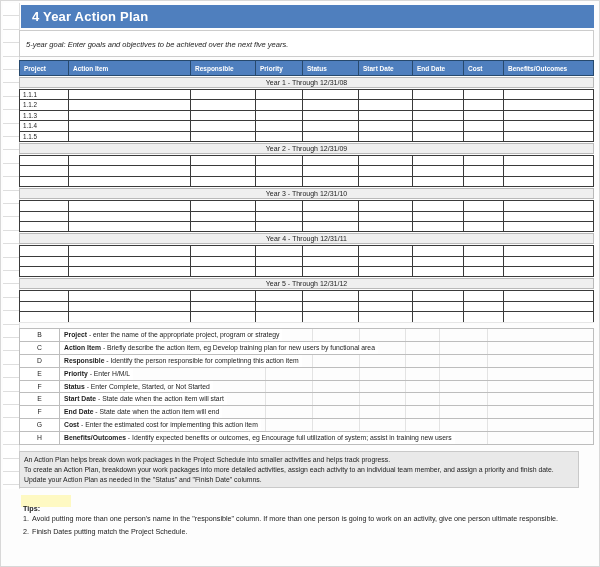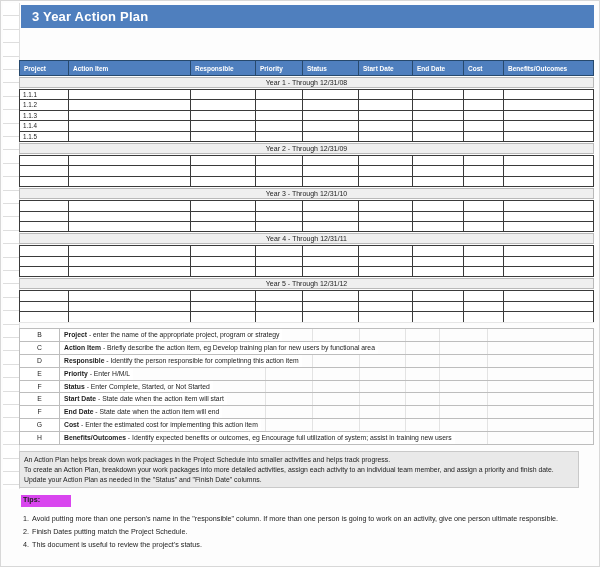--- a/index.html
+++ b/index.html
@@ -50,37 +50,40 @@
   .legend-letter{width:40px;border-right:1px solid #bdbdbd;box-sizing:border-box;text-align:center;
                  font-size:6.8px;line-height:12.5px;background:#fff;}
   .legend-desc-cell{padding-left:4px;font-size:6.8px;line-height:12.5px;white-space:nowrap;
                     background:#fff;z-index:1;padding-right:3px;}
   .legend-term{font-weight:bold;}
   
   .notes-block{position:absolute;left:18px;top:450px;width:560px;height:37px;background:#e9e9e9;
                border:1px solid #c9c9c9;box-sizing:border-box;padding:3px 0 0 4px;}
   .note-line{font-size:6.9px;line-height:10.2px;white-space:nowrap;color:#222;}
   
-  .tips-label{position:absolute;left:20px;top:494px;width:50px;height:12px;background:#d946ef;
-              box-sizing:border-box;font-size:7.2px;font-weight:bold;padding:0 0 0 2px;color:#222;}
+  .tips-label{position:absolute;left:20px;top:494px;width:50px;height:12px;background:#fef9c3;
+              box-sizing:border-box;font-size:7.2px;font-weight:bold;padding:9px 0 0 2px;color:#222;}
   .tips-list{position:absolute;left:22px;top:511px;width:570px;}
   .tip-item{font-size:7.2px;line-height:13px;white-space:nowrap;color:#222;}
   .tip-num{display:inline-block;width:9px;}
 </style>
 </head>
 <body>
 
 <div class="page">
 
   <div class="gutter"></div>
 
   <div class="title-bar">
-    <span class="t">3 Year Action Plan</span>
+    <span class="t">4 Year Action Plan</span>
   </div>
 
+  <div class="goal-box">
+    <span class="g">5-year goal: Enter goals and objectives to be achieved over the next five years.</span>
+  </div>
 
   <div class="atable">
     <div class="hrow">
       <div class="hcell h0">Project</div>
       <div class="hcell h1">Action Item</div>
       <div class="hcell h2">Responsible</div>
       <div class="hcell h3">Priority</div>
       <div class="hcell h4">Status</div>
       <div class="hcell h5">Start Date</div>
       <div class="hcell h6">End Date</div>
@@ -350,16 +353,15 @@
       <div class="note-line">An Action Plan helps break down work packages in the Project Schedule into smaller activities and helps track progress.</div>
       <div class="note-line">To create an Action Plan, breakdown your work packages into more detailed activities, assign each activity to an individual team member, and assign a priority and finish date.</div>
       <div class="note-line">Update your Action Plan as needed in the "Status" and "Finish Date" columns.</div>
     </div>
 
   <div class="tips-label">Tips:</div>
 
   <div class="tips-list">
       <div class="tip-item"><span class="tip-num">1.</span><span>Avoid putting more than one person's name in the "responsible" column. If more than one person is going to work on an activity, give one person ultimate responsible.</span></div>
       <div class="tip-item"><span class="tip-num">2.</span><span>Finish Dates putting match the Project Schedule.</span></div>
-      <div class="tip-item"><span class="tip-num">4.</span><span>This document is useful to review the project's status.</span></div>
     </div>
 
 </div>
 
 </body></html>

